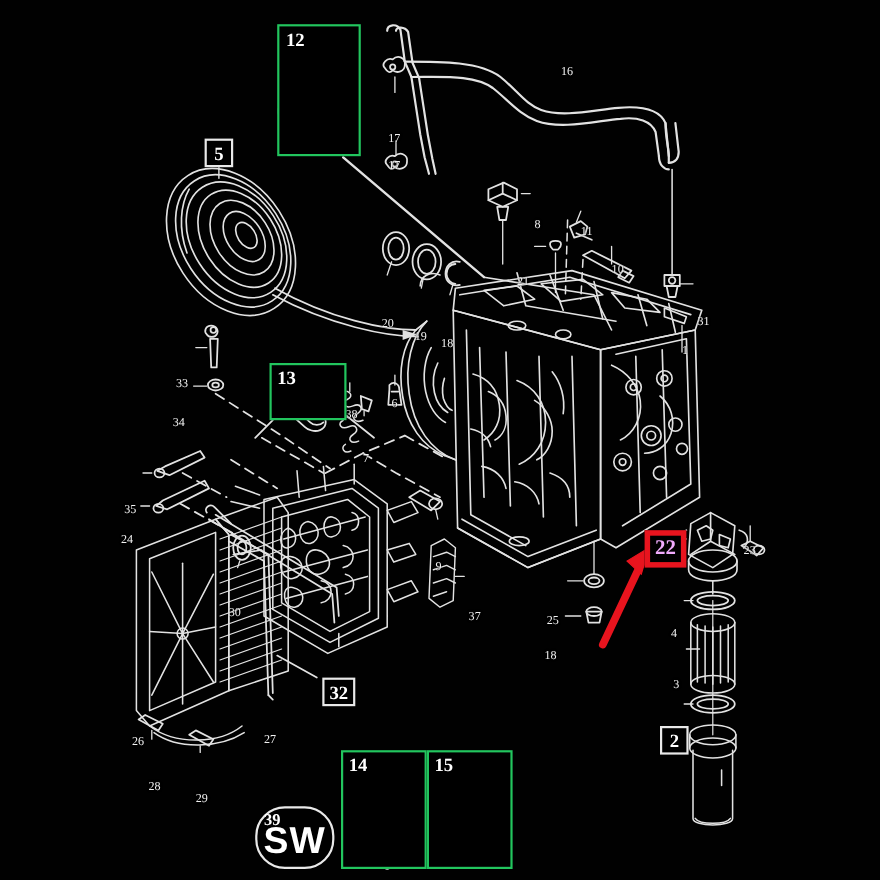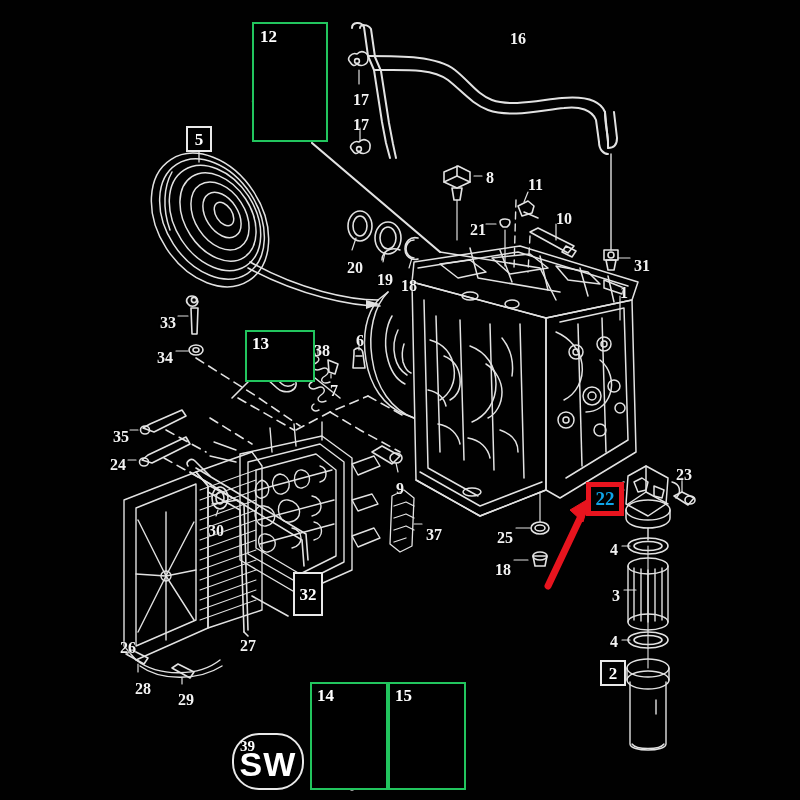--- a/index.html
+++ b/index.html
@@ -3,22 +3,23 @@
 <meta charset="utf-8">
 <style>
   html,body{margin:0;padding:0;background:#000;}
   #stage{
     position:relative;width:800px;height:800px;background:#010101;overflow:hidden;
     font-family:"Liberation Sans", sans-serif;
   }
   #art{position:absolute;left:0;top:0;width:800px;height:800px;}
   .lbl{
     position:absolute;color:#f2f2f2;font-family:"Liberation Serif", serif;
-    font-weight:700;font-size:16px;line-height:1;white-space:nowrap;
+    font-weight:400;font-size:11px;line-height:1;white-space:nowrap;
     text-shadow:0 0 2px #000;
+    margin-top:29px;
   }
   .boxlbl{
     position:absolute;color:#fff;font-family:"Liberation Serif", serif;
     font-weight:700;font-size:17px;line-height:1;
     border:2px solid #e9e9e9;background:#000;
     display:flex;align-items:center;justify-content:center;
     box-sizing:border-box;
   }
   .panel{
     position:absolute;border:2px solid #22c55e;background:#000;box-sizing:border-box;
@@ -30,21 +31,21 @@
   .sw{
     position:absolute;border:2px solid #e9e9e9;background:#000;box-sizing:border-box;
     color:#fff;
   }
   .sw .swnum{position:absolute;left:6px;top:3px;font-family:"Liberation Serif", serif;font-weight:700;font-size:15px;}
   .sw .swtxt{position:absolute;left:0;right:0;bottom:4px;text-align:center;
     font-family:"Liberation Sans", sans-serif;font-weight:700;font-size:34px;letter-spacing:1px;}
   .hl{
     position:absolute;box-sizing:border-box;
     display:flex;align-items:center;justify-content:center;
-    color:#0ea5e9;font-family:"Liberation Serif", serif;font-weight:700;font-size:19px;
+    color:#f0abfc;font-family:"Liberation Serif", serif;font-weight:700;font-size:19px;
   }
 </style>
 </head>
 <body>
 
 <div id="stage">
 
   <svg id="art" viewBox="0 0 800 800">
     <defs>
       <g id="dash-style"></g>
@@ -525,21 +526,21 @@
       <div class="lbl" style="left: 610px; top: 542px;">4</div>
       <div class="lbl" style="left: 612px; top: 588px;">3</div>
       <div class="lbl" style="left: 610px; top: 634px;">4</div>
       <div class="lbl" style="left: 120px; top: 640px;">26</div>
       <div class="lbl" style="left: 240px; top: 638px;">27</div>
       <div class="lbl" style="left: 135px; top: 681px;">28</div>
       <div class="lbl" style="left: 178px; top: 692px;">29</div>
     </div>
 
   <div class="boxlbl" style="left:186px;top:126px;width:26px;height:26px;">5</div>
-  <div class="boxlbl" style="left:293px;top:572px;width:30px;height:44px;">32</div>
+  <div class="boxlbl" style="left:293px;top:616px;width:30px;height:26px;">32</div>
   <div class="boxlbl" style="left:600px;top:660px;width:26px;height:26px;">2</div>
 
   <div class="panel" style="left:252px;top:22px;width:76px;height:120px;">
     <span class="pnum" style="left:6px;top:4px;">12</span>
   </div>
   <div class="panel" style="left:245px;top:330px;width:70px;height:52px;">
     <span class="pnum" style="left:5px;top:3px;">13</span>
   </div>
   <div class="panel" style="left:310px;top:682px;width:78px;height:108px;">
     <span class="pnum" style="left:5px;top:3px;">14</span>

